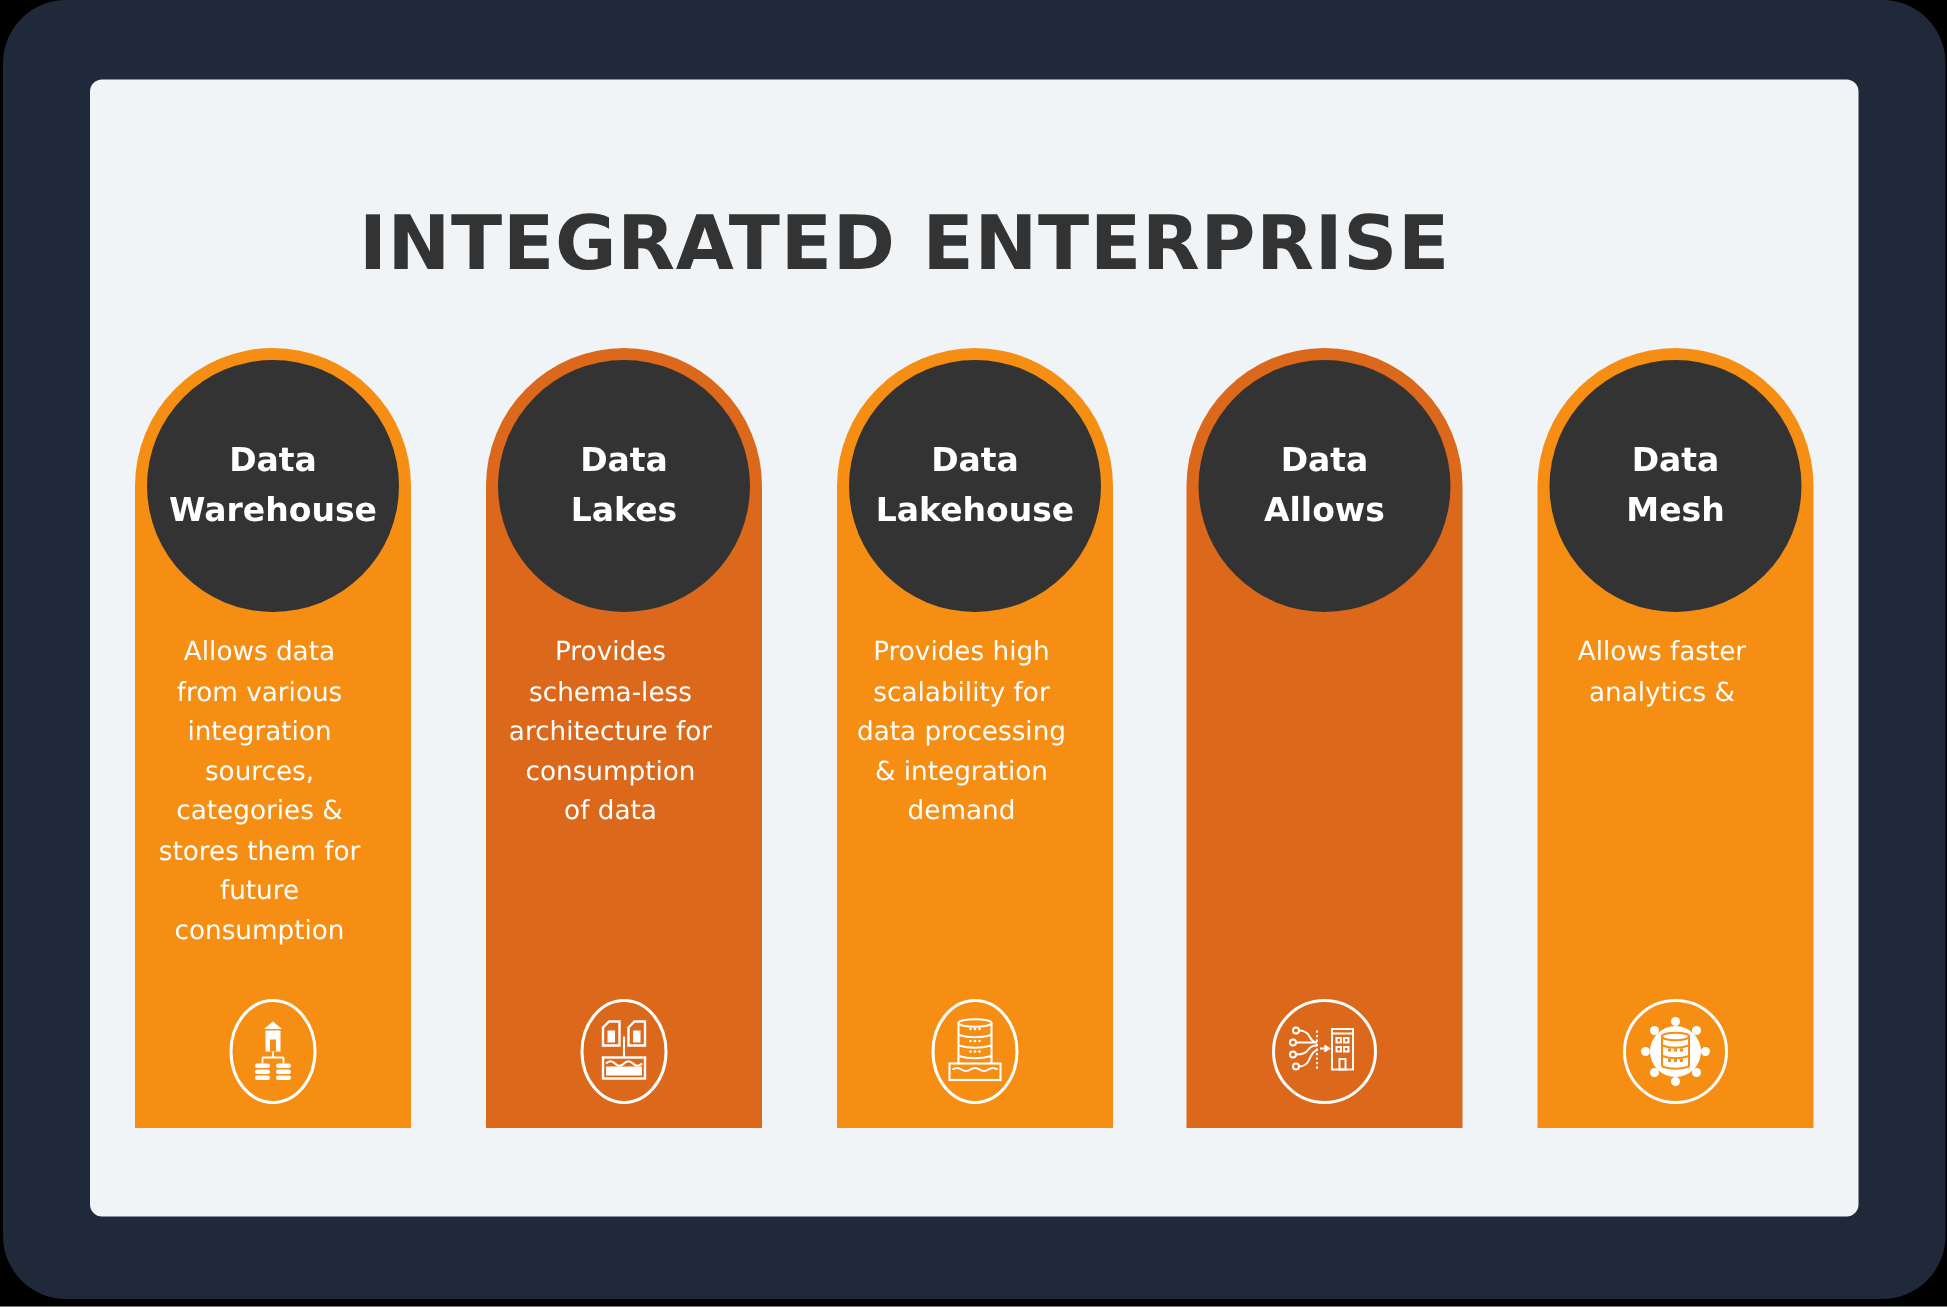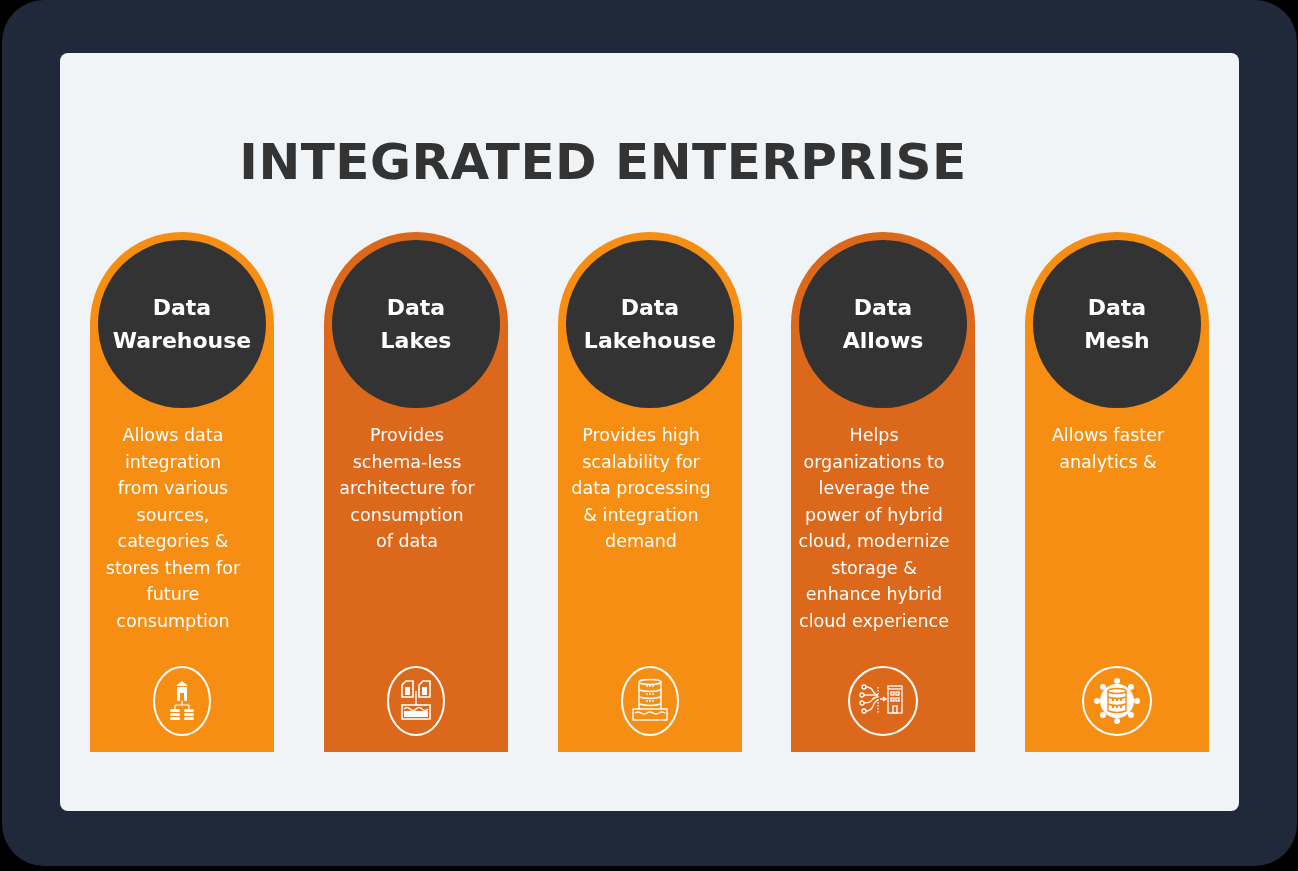--- a/index.html
+++ b/index.html
@@ -49,22 +49,22 @@
 
 <div class="title">INTEGRATED ENTERPRISE</div>
 
 <div class="col" style="left:90px;background:#f58e13;">
   <div class="circle">
     <span>Data</span>
     <span>Warehouse</span>
   </div>
   <div class="desc">
     <span>Allows data</span>
+    <span>from various</span>
     <span>integration</span>
-    <span>from various</span>
     <span>sources,</span>
     <span>categories &amp;</span>
     <span>stores them for</span>
     <span>future</span>
     <span>consumption</span>
   </div>
   <div class="icon">
     <svg viewBox="0 0 72 72" fill="none" stroke="#fff" stroke-width="2">
       <ellipse cx="36" cy="36" rx="28" ry="34"></ellipse>
       <polygon points="30,21 36,16 42,21" fill="#fff" stroke="none"></polygon>
@@ -144,30 +144,20 @@
           <circle cx="39" cy="36" r="0.9"></circle>
       </g>
     </svg>
   </div>
 </div>
 
 <div class="col" style="left:791px;background:#dc681b;">
   <div class="circle">
     <span>Data</span>
     <span>Allows</span>
-  </div>
-  <div class="desc">
-    <span>Helps</span>
-    <span>organizations to</span>
-    <span>leverage the</span>
-    <span>power of hybrid</span>
-    <span>cloud, modernize</span>
-    <span>storage &amp;</span>
-    <span>enhance hybrid</span>
-    <span>cloud experience</span>
   </div>
   <div class="icon">
     <svg viewBox="0 0 72 72" fill="none" stroke="#fff" stroke-width="2">
       <circle cx="36" cy="36" r="34"></circle>
       <g stroke-width="1.3">
         <circle cx="17" cy="22" r="2"></circle>
           <circle cx="15" cy="30" r="2"></circle>
         <circle cx="15" cy="38" r="2"></circle>
           <circle cx="17" cy="46" r="2"></circle>
         <path d="M19 22 q5 0 7 4 q2 4 5 4"></path>

